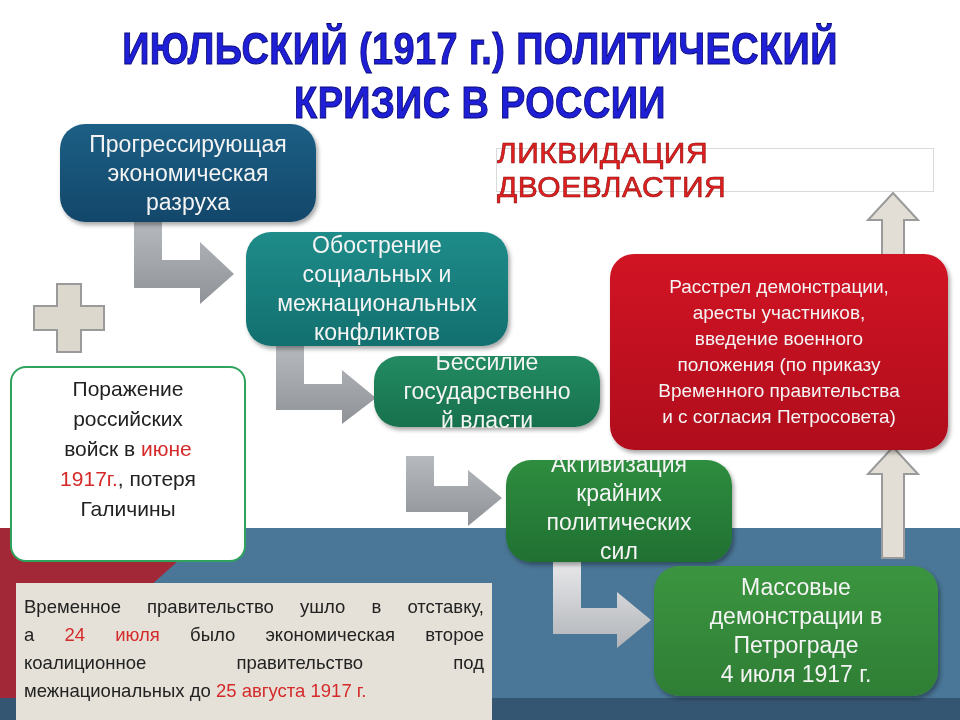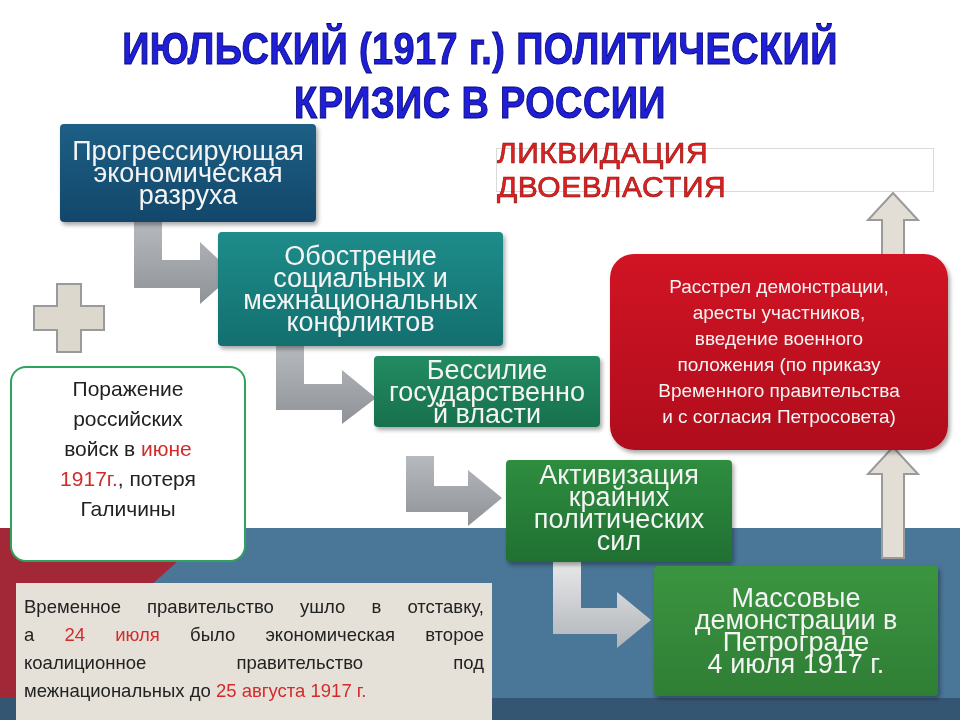--- a/index.html
+++ b/index.html
@@ -10,26 +10,26 @@
   .bg-red { position: absolute; left: 0; top: 528px; width: 0; height: 0;
     border-top: 192px solid #a32837; border-right: 215px solid transparent; }
   .bg-darkstrip { position: absolute; left: 0; top: 698px; width: 960px; height: 22px; background: #355673; }
 
   .title { position: absolute; left: 0; top: 22px; width: 960px; text-align: center;
     font-family: "Liberation Sans", sans-serif; font-weight: bold; font-size: 44px; line-height: 54px;
     color: #1f1fd8; letter-spacing: 0.5px;
     -webkit-text-stroke: 1px #0a0a7a; transform: scaleX(0.86); }
 
   .box { position: absolute; display: flex; align-items: center; justify-content: center; text-align: center;
-    border-radius: 4px; color: #f4f4f4; font-size: 27px; line-height: 22px;
+    border-radius: 25px; color: #f4f4f4; font-size: 23px; line-height: 29px;
     box-shadow: 2px 3px 4px rgba(0,0,0,0.35); }
   .box span { white-space: pre-line; }
 
   .b1 { left: 60px; top: 124px; width: 256px; height: 98px; background: linear-gradient(#1d5f85, #12476a); }
-  .b2 { left: 218px; top: 232px; width: 285px; height: 114px; background: linear-gradient(#1e8c8a, #12706f); }
+  .b2 { left: 246px; top: 232px; width: 262px; height: 114px; background: linear-gradient(#1e8c8a, #12706f); }
   .b3 { left: 374px; top: 356px; width: 226px; height: 71px; background: linear-gradient(#228b62, #17714d); }
   .b4 { left: 506px; top: 460px; width: 226px; height: 102px; background: linear-gradient(#2e8d3f, #207032); }
   .b5 { left: 654px; top: 566px; width: 284px; height: 130px; background: linear-gradient(#3b9540, #2f7e35); }
   .b6 { left: 610px; top: 254px; width: 338px; height: 196px; background: linear-gradient(#d11424, #b00d1c);
     border-radius: 24px; font-size: 19px; line-height: 26px; }
   .b4 span { margin-top: -6px; }
 
   .liquid { position: absolute; left: 496px; top: 148px; width: 438px; height: 44px; border: 1px solid #dadada;
     display: flex; align-items: center; justify-content: center;
     font-size: 30px; color: #e02020; -webkit-text-stroke: 0.6px #8a0a0a; letter-spacing: 0.5px; }

